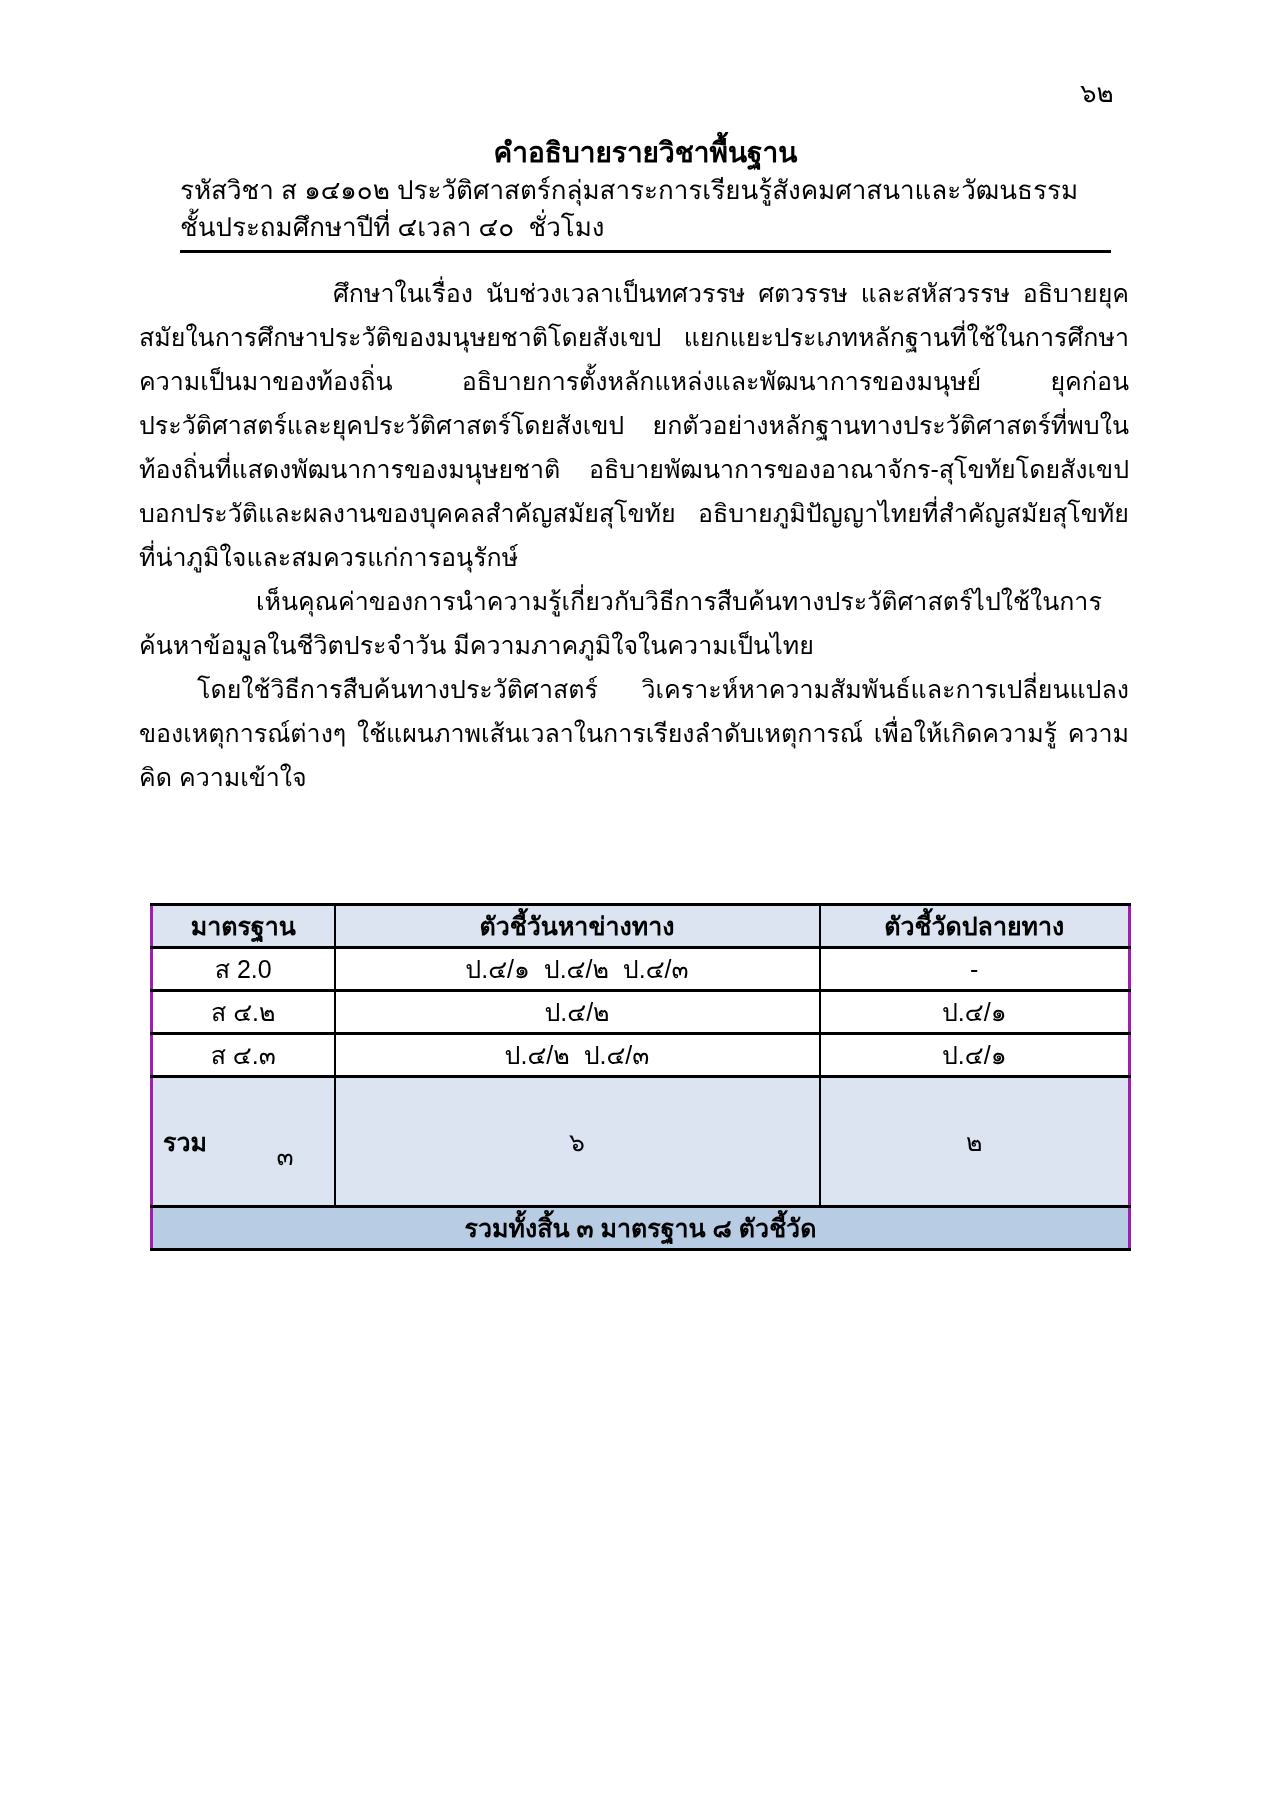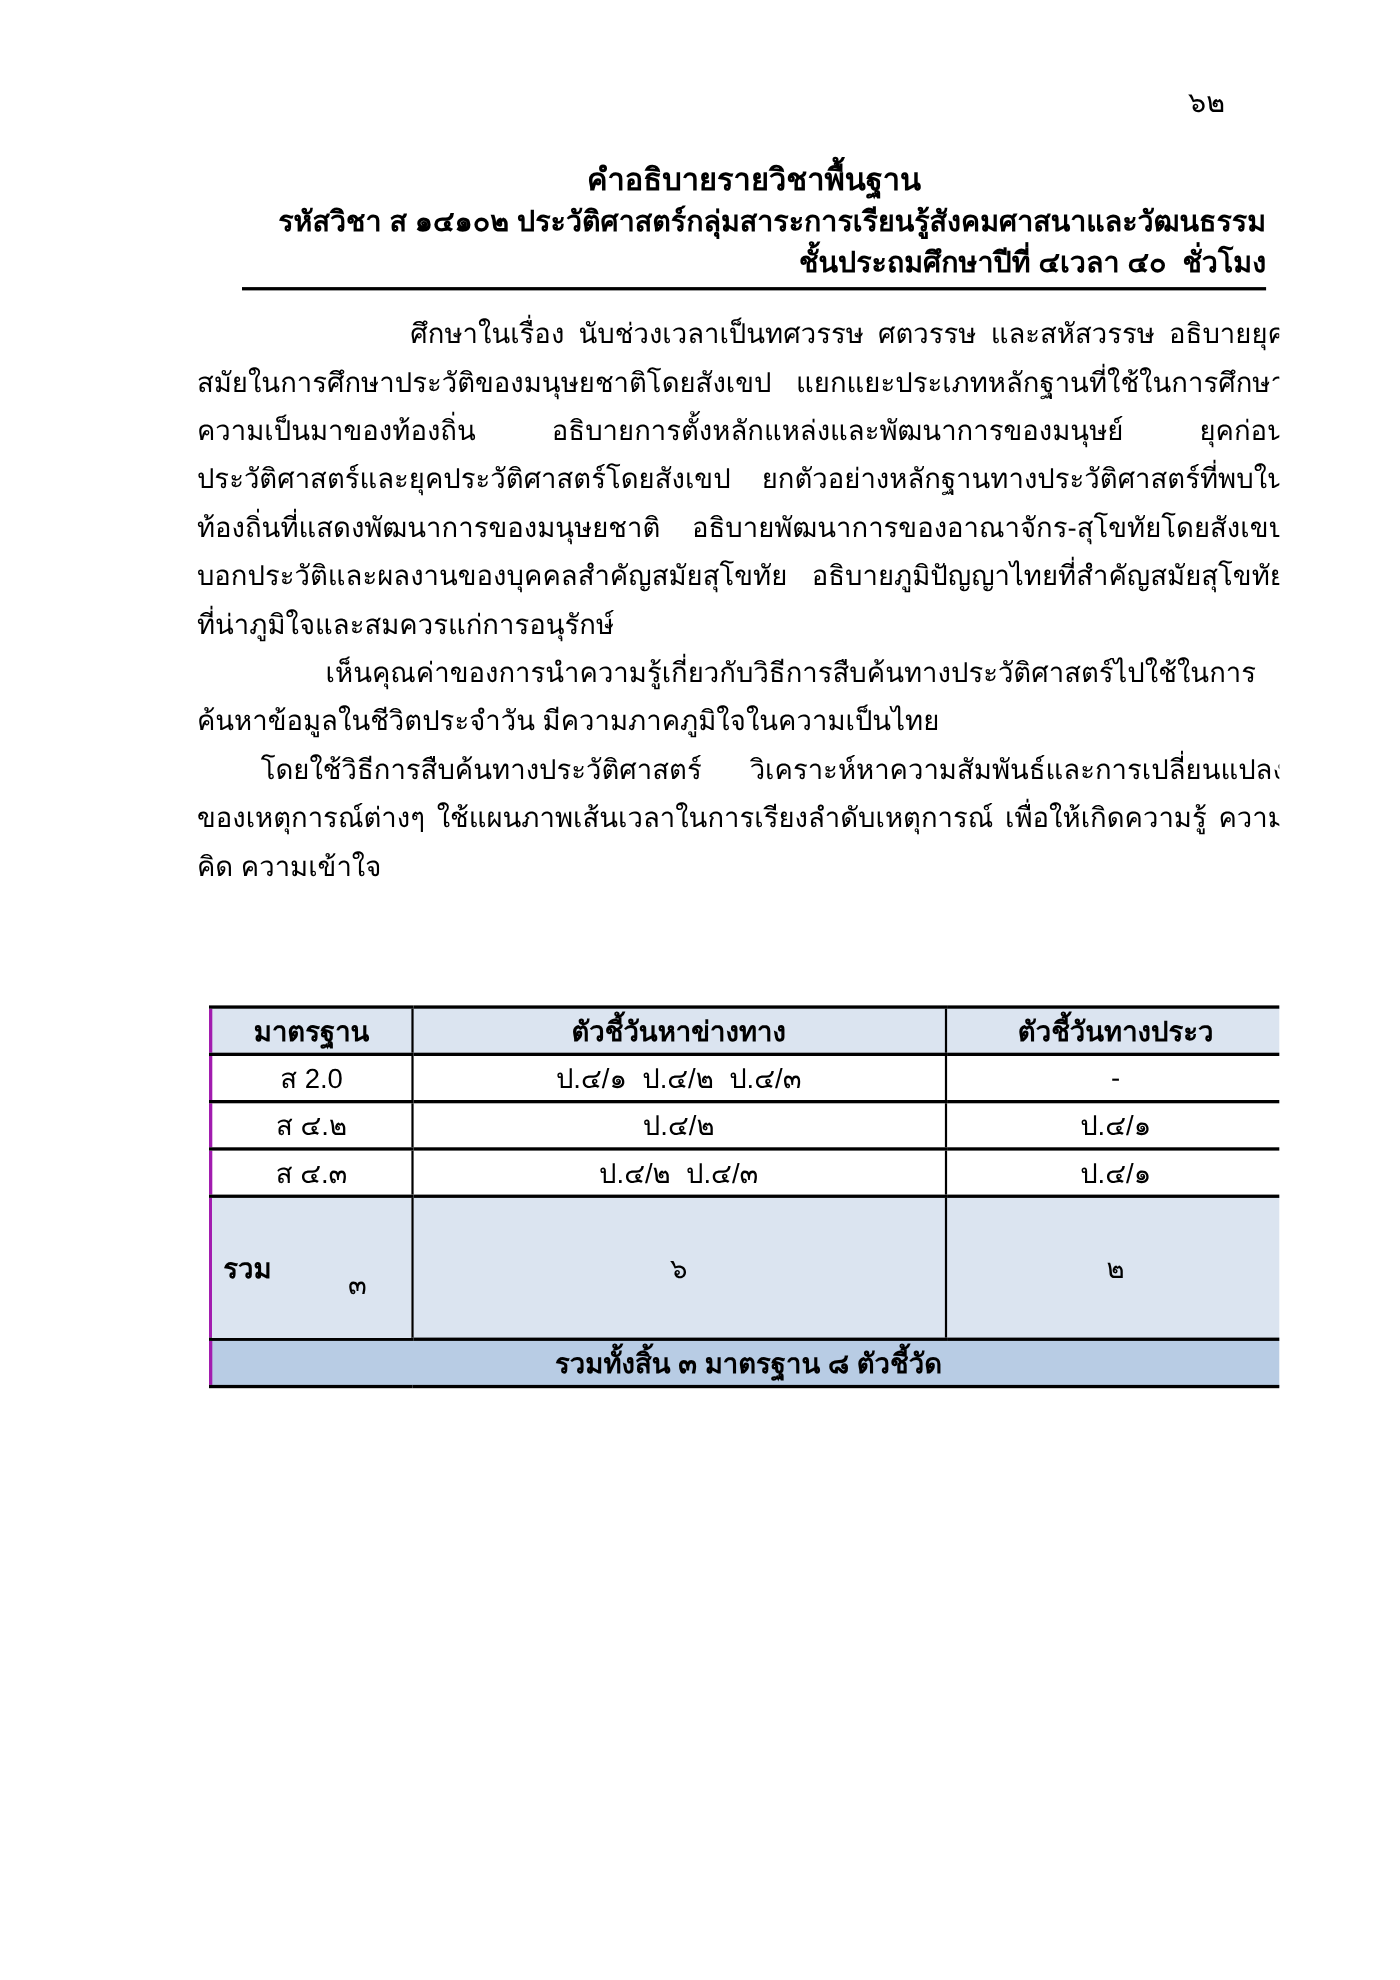--- a/index.html
+++ b/index.html
@@ -19,38 +19,37 @@
   }
   .page-number {
     position: absolute;
     top: 78px;
     left: 1080px;
     font-size: 26px;
     line-height: 30px;
   }
   .content {
     position: absolute;
-    top: 15px;
+    top: 4px;
     left: 139px;
     width: 990px;
-    margin-left: 40px;
   }
   .doc-title {
     margin: 130px 18px 0 41px;
     text-align: center;
     font-size: 28px;
     font-weight: bold;
     line-height: 38px;
   }
   .meta-line {
     display: flex;
-    justify-content: flex-end;
+    justify-content: flex-start;
     margin: 0 18px 0 41px;
     font-size: 26px;
-    font-weight: bold;
+    font-weight: normal;
     line-height: 37px;
     white-space: pre-wrap;
   }
   .rule {
     margin: 4px 18px 0 41px;
     border-bottom: 3px solid #000000;
   }
   .body-text { margin-top: 18px; }
   .para {
     margin: 0;
@@ -135,21 +134,21 @@
     <table class="indicators">
       <colgroup>
         <col class="c1">
           <col class="c2">
           <col class="c3">
       </colgroup>
       <thead>
         <tr>
           <th>มาตรฐาน</th>
           <th>ตัวชี้วันหาข่างทาง</th>
-          <th>ตัวชี้วันทางประว</th>
+          <th>ตัวชี้วัดปลายทาง</th>
         </tr>
       </thead>
       <tbody>
         <tr>
           <td>ส 2.0</td>
           <td>ป.๔/๑  ป.๔/๒  ป.๔/๓</td>
           <td>-</td>
         </tr>
         <tr>
           <td>ส ๔.๒</td>

